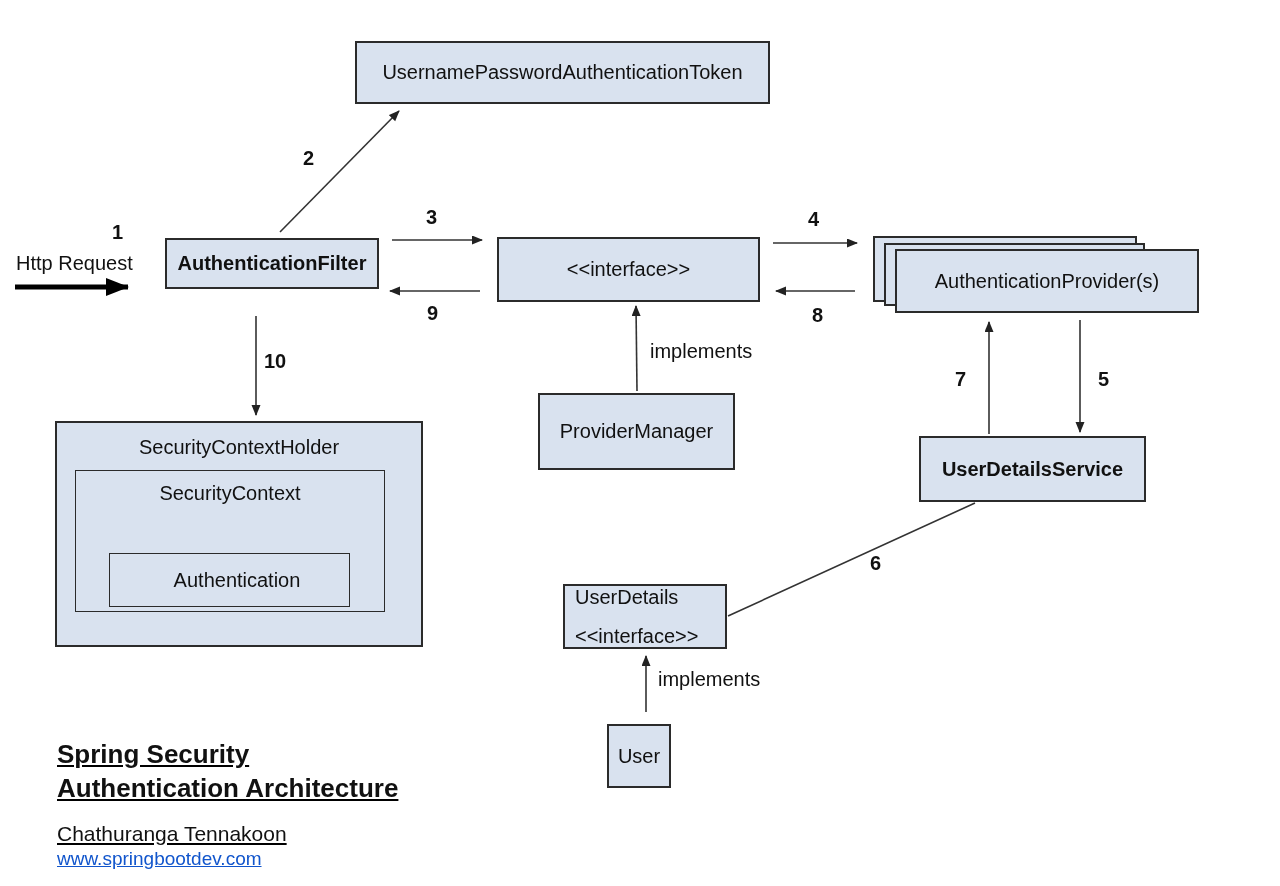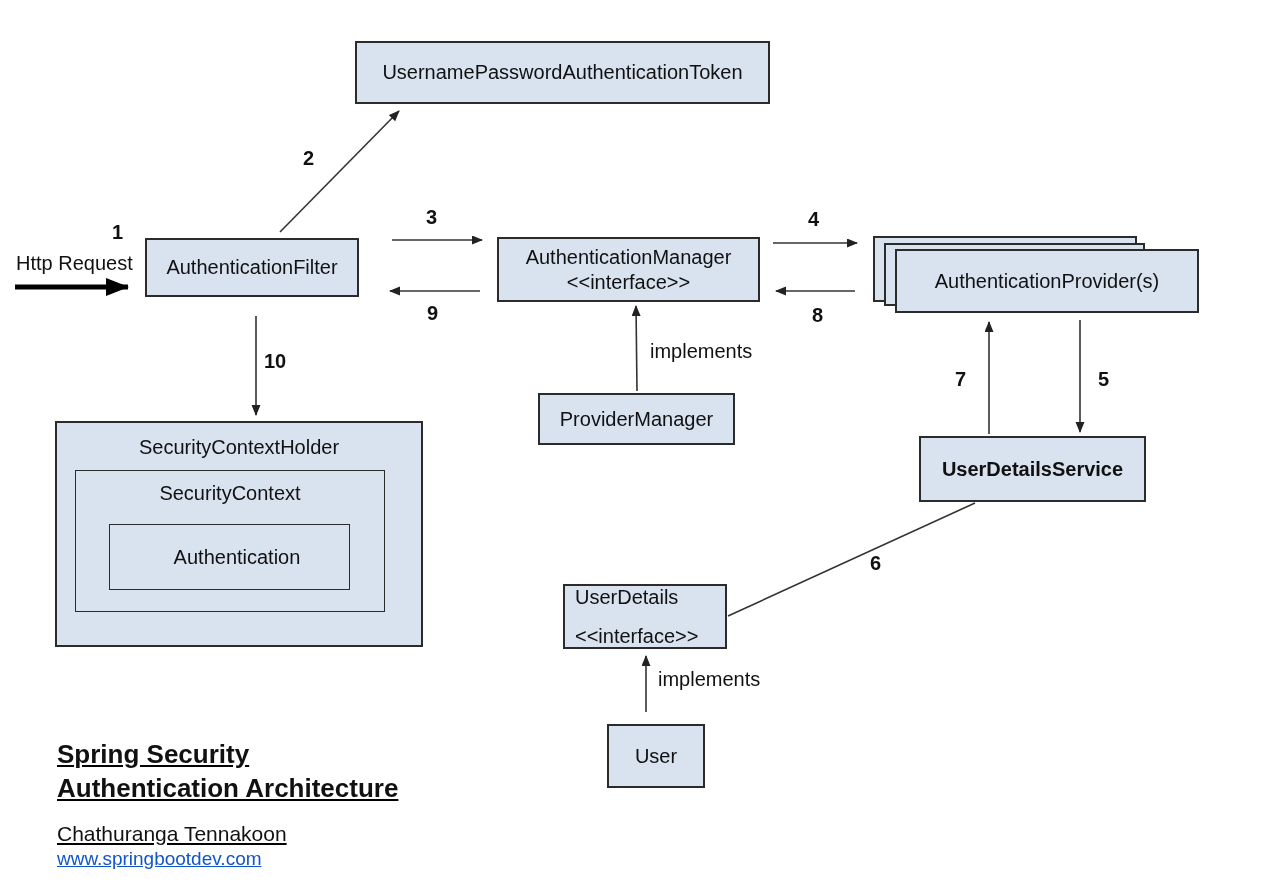--- a/index.html
+++ b/index.html
@@ -72,59 +72,58 @@
 
     <line x1="728" y1="616" x2="975" y2="503" stroke="#333" stroke-width="1.6"></line>
 
     <line x1="646" y1="712" x2="646" y2="656" stroke="#333" stroke-width="1.6" marker-end="url(#ah)"></line>
   </svg>
 
   <div class="node" style="left:355px;top:41px;width:415px;height:63px;">
     <span>UsernamePasswordAuthenticationToken</span>
   </div>
 
-  <div class="node" style="left:145px;top:238px;width:214px;height:59px;">
+  <div class="node" style="left:165px;top:238px;width:214px;height:51px;font-weight:bold;">
     <span>AuthenticationFilter</span>
   </div>
 
   <div class="node" style="left:497px;top:237px;width:263px;height:65px;">
-    <span>AuthenticationManager</span>
     <span>&lt;&lt;interface&gt;&gt;</span>
   </div>
 
   <div class="node plain" style="left:873px;top:236px;width:264px;height:66px;"></div>
   <div class="node plain" style="left:884px;top:243px;width:261px;height:63px;"></div>
   <div class="node" style="left:895px;top:249px;width:304px;height:64px;">
     <span>AuthenticationProvider(s)</span>
   </div>
 
-  <div class="node" style="left:538px;top:393px;width:197px;height:52px;">
+  <div class="node" style="left:538px;top:393px;width:197px;height:77px;">
     <span>ProviderManager</span>
   </div>
 
   <div class="node" style="left:919px;top:436px;width:227px;height:66px;font-weight:bold;">
     <span>UserDetailsService</span>
   </div>
 
   <div class="node top-label" style="left:55px;top:421px;width:368px;height:226px;padding-top:12px;">
     <span>SecurityContextHolder</span>
   </div>
   <div class="node top-label" style="left:75px;top:470px;width:310px;height:142px;padding-top:10px;border-width:1.5px;">
     <span>SecurityContext</span>
   </div>
-  <div class="node" style="left:109px;top:524px;width:241px;height:66px;border-width:1.5px;padding-left:15px;">
+  <div class="node" style="left:109px;top:553px;width:241px;height:54px;border-width:1.5px;padding-left:15px;">
     <span>Authentication</span>
   </div>
 
   <div class="node left-text" style="left:563px;top:584px;width:164px;height:65px;">
     <span>UserDetails</span>
     <span>&lt;&lt;interface&gt;&gt;</span>
   </div>
 
-  <div class="node" style="left:607px;top:724px;width:98px;height:64px;">
+  <div class="node" style="left:607px;top:724px;width:64px;height:64px;">
     <span>User</span>
   </div>
 
   <div class="edge-label" style="left:16px;top:252px;">Http Request</div>
   <div class="edge-label num" style="left:112px;top:221px;">1</div>
   <div class="edge-label num" style="left:303px;top:147px;">2</div>
   <div class="edge-label num" style="left:426px;top:206px;">3</div>
   <div class="edge-label num" style="left:427px;top:302px;">9</div>
   <div class="edge-label num" style="left:808px;top:208px;">4</div>
   <div class="edge-label num" style="left:812px;top:304px;">8</div>

